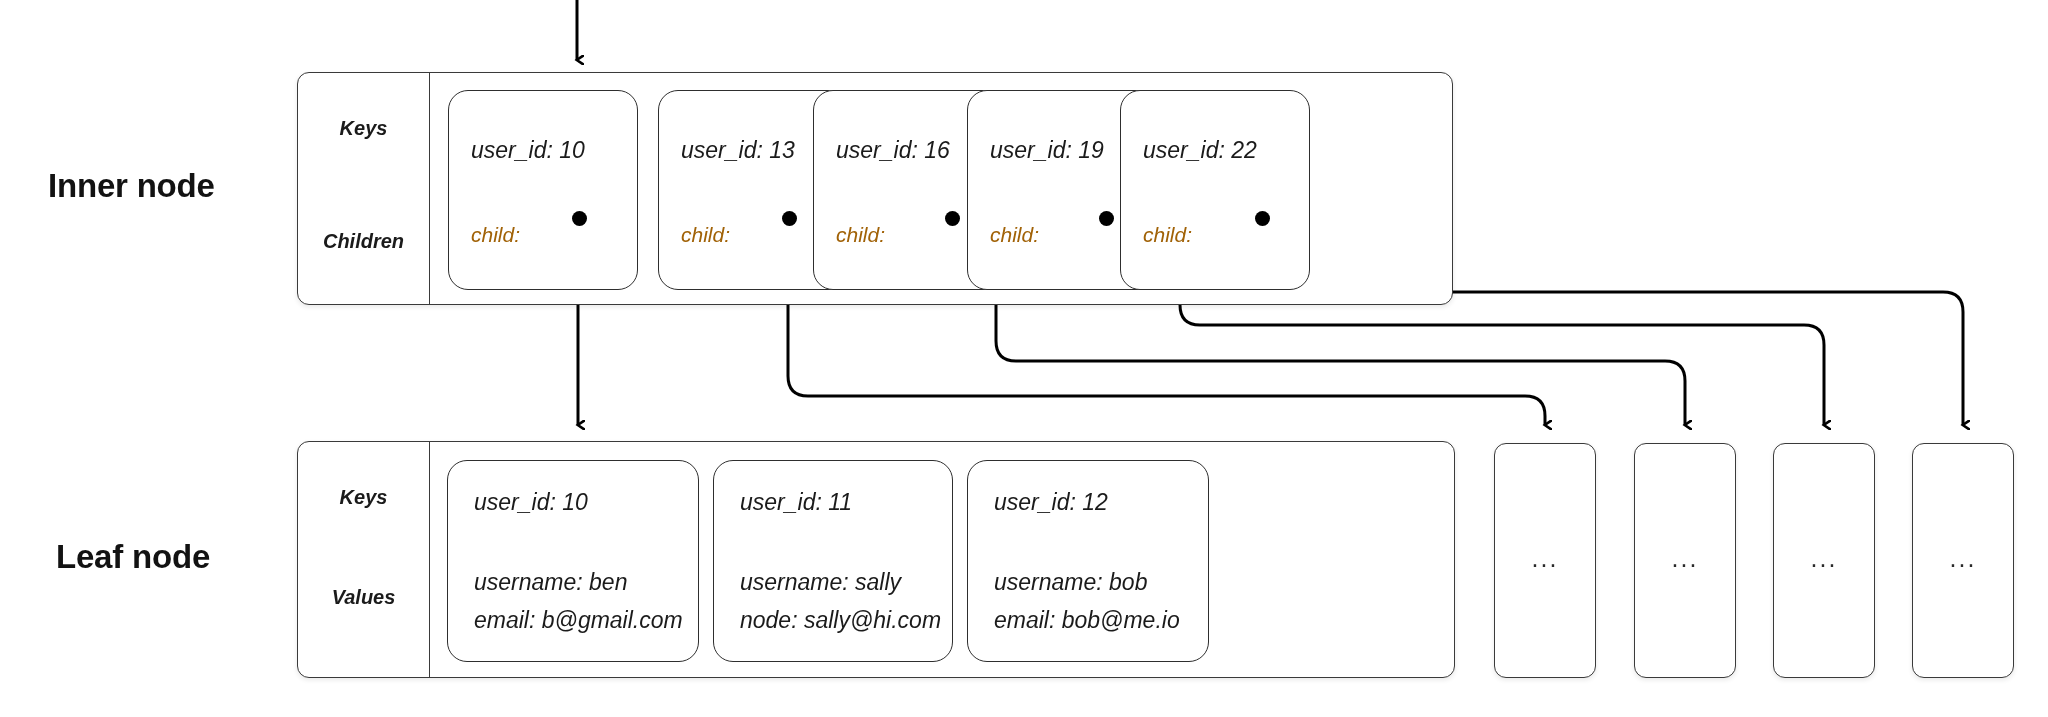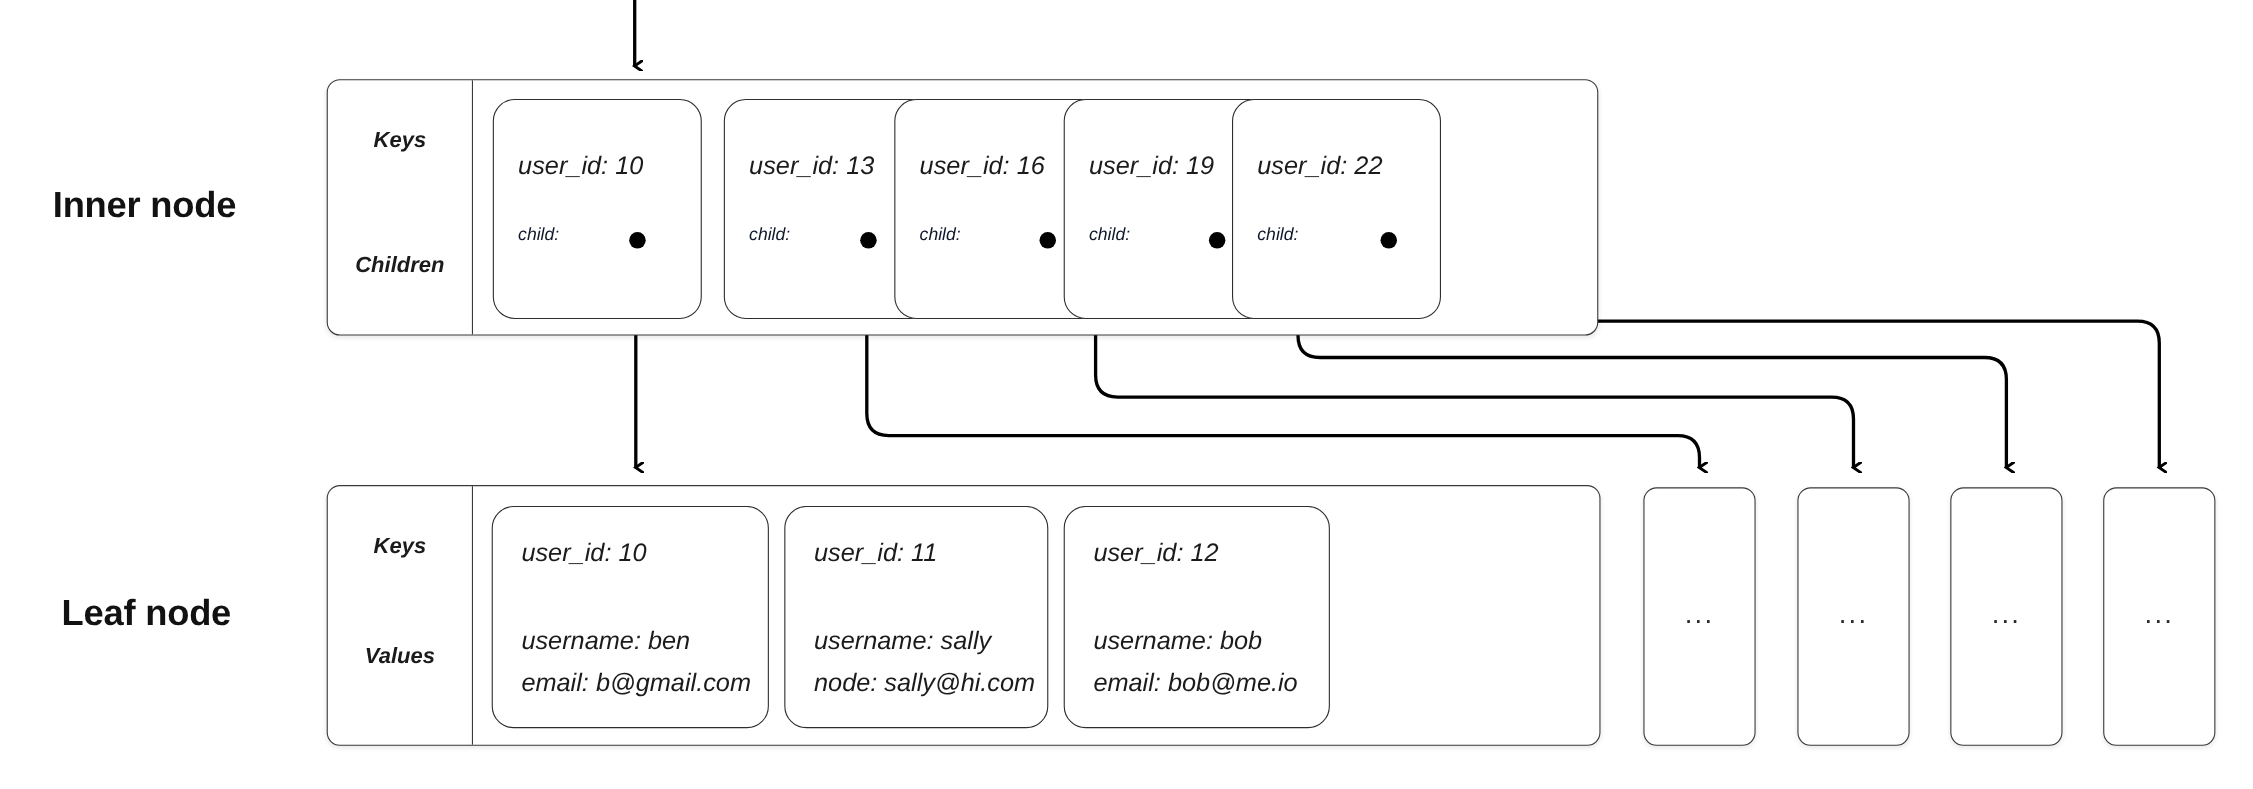--- a/index.html
+++ b/index.html
@@ -113,24 +113,24 @@
     position: absolute;
     left: 22px;
     top: 46px;
     font-size: 23px;
     white-space: nowrap;
     color: #1b1b1b;
   }
   .inner-cell .child-line {
     position: absolute;
     left: 22px;
-    top: 114px;
-    font-size: 16px;
-    white-space: nowrap;
-    color: #0f172a;
+    top: 132px;
+    font-size: 21px;
+    white-space: nowrap;
+    color: #a16207;
   }
   .child-dot {
     position: absolute;
     width: 15px;
     height: 15px;
     border-radius: 50%;
     background: #000000;
     top: 120px;
   }
   

